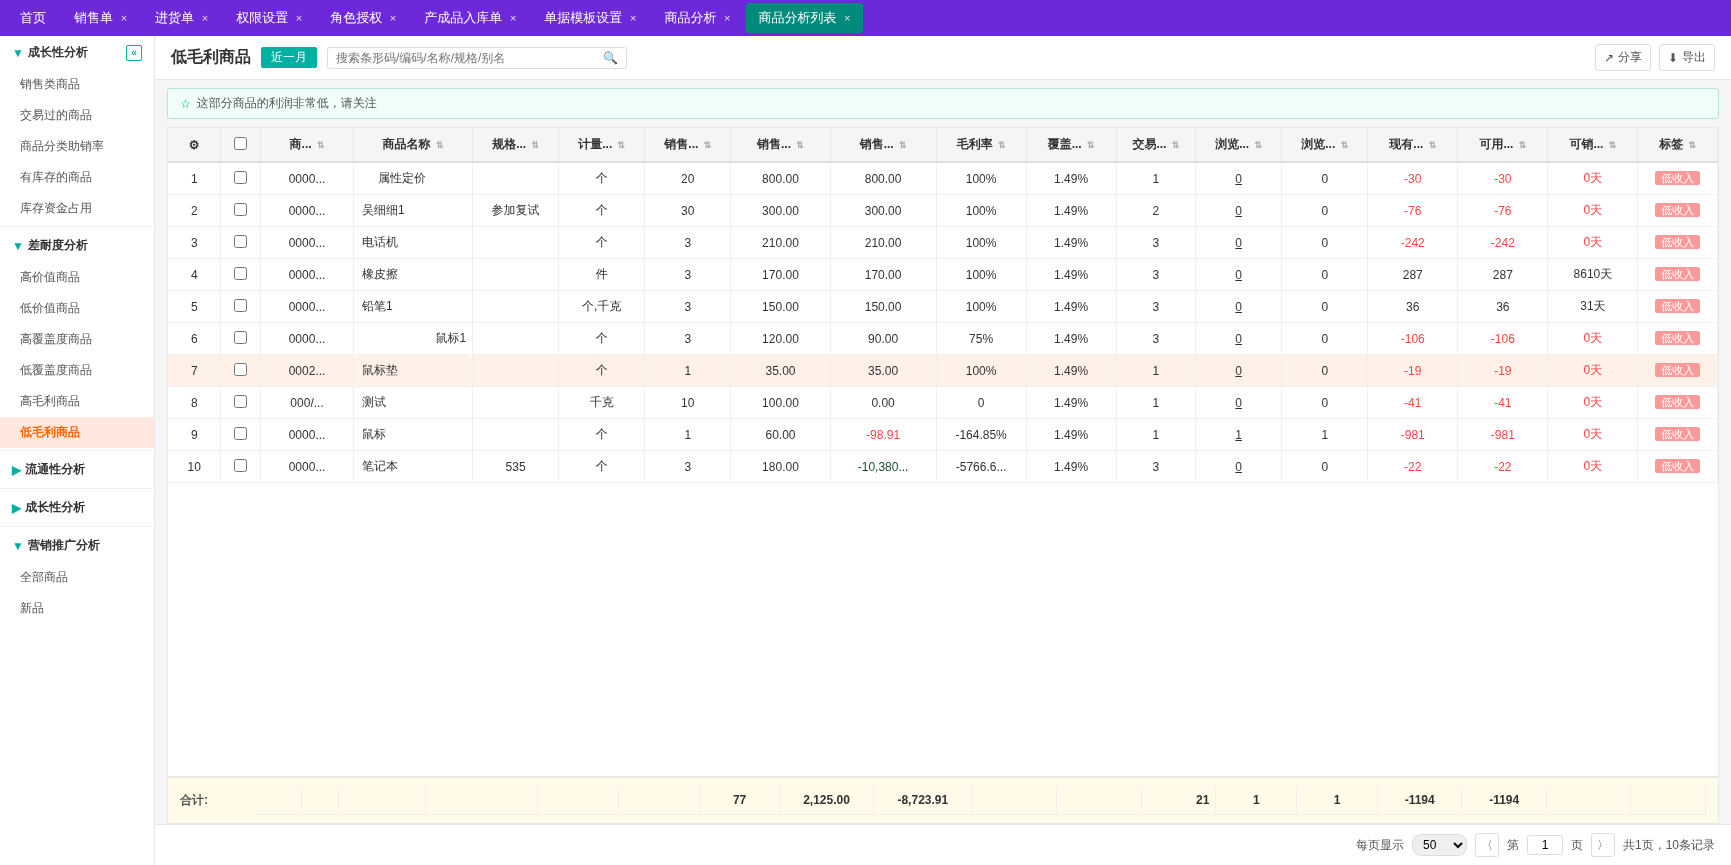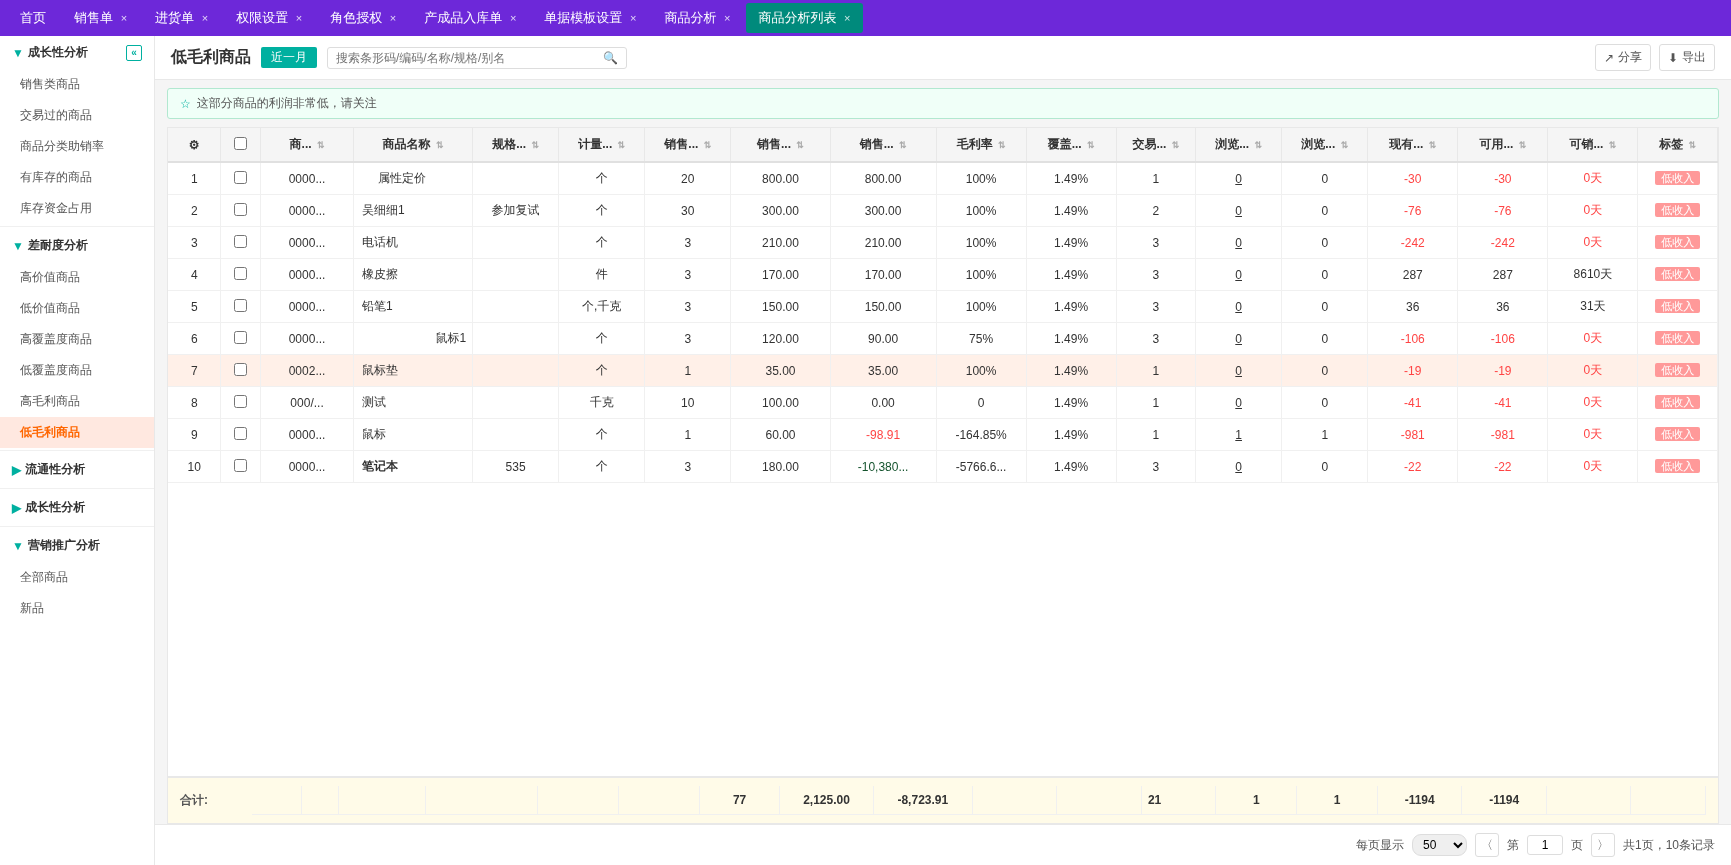--- a/index.html
+++ b/index.html
@@ -504,21 +504,21 @@
               <td>0</td>
               <td style="color:#ff4444;">-106</td>
               <td style="color:#ff4444;">-106</td>
               <td class="red-text">0天</td>
               <td class="tag-cell"><span class="tag">低收入</span></td>
             </tr>
             <tr class="highlighted">
               <td>7</td>
               <td><input type="checkbox" style=""></td>
               <td>0002...</td>
-              <td style="text-align:left;padding-left:8px;">鼠标垫</td>
+              <td style="text-align:left;padding-left:8px;border-radius:8px;">鼠标垫</td>
               <td></td>
               <td>个</td>
               <td>1</td>
               <td>35.00</td>
               <td>35.00</td>
               <td>100%</td>
               <td>1.49%</td>
               <td>1</td>
               <td><span class="underlined">0</span></td>
               <td>0</td>
@@ -564,21 +564,21 @@
               <td>1</td>
               <td style="color:#ff4444;">-981</td>
               <td style="color:#ff4444;">-981</td>
               <td class="red-text">0天</td>
               <td class="tag-cell"><span class="tag">低收入</span></td>
             </tr>
             <tr>
               <td>10</td>
               <td><input type="checkbox" style=""></td>
               <td>0000...</td>
-              <td style="text-align:left;padding-left:8px;font-weight:bold;">笔记本</td>
+              <td style="text-align:left;padding-left:8px;">笔记本</td>
               <td>535</td>
               <td>个</td>
               <td>3</td>
               <td>180.00</td>
               <td style="color:#14532d;">-10,380...</td>
               <td>-5766.6...</td>
               <td>1.49%</td>
               <td>3</td>
               <td><span class="underlined">0</span></td>
               <td>0</td>
@@ -620,21 +620,21 @@
               <td></td>
               <td></td>
               <td></td>
               <td></td>
               <td></td>
           <td style="text-align:center;font-weight:bold;">77</td>
           <td style="text-align:center;font-weight:bold;">2,125.00</td>
           <td style="text-align:center;font-weight:bold;">-8,723.91</td>
           <td></td>
           <td></td>
-          <td style="text-align:left;font-weight:bold;">21</td>
+          <td style="text-align:right;font-weight:bold;">21</td>
           <td style="text-align:center;font-weight:bold;">1</td>
           <td style="text-align:center;font-weight:bold;">1</td>
           <td style="text-align:center;font-weight:bold;">-1194</td>
           <td style="text-align:center;font-weight:bold;">-1194</td>
           <td></td>
               <td></td>
         </tr>
       </tbody>
         </table>
     </div>

